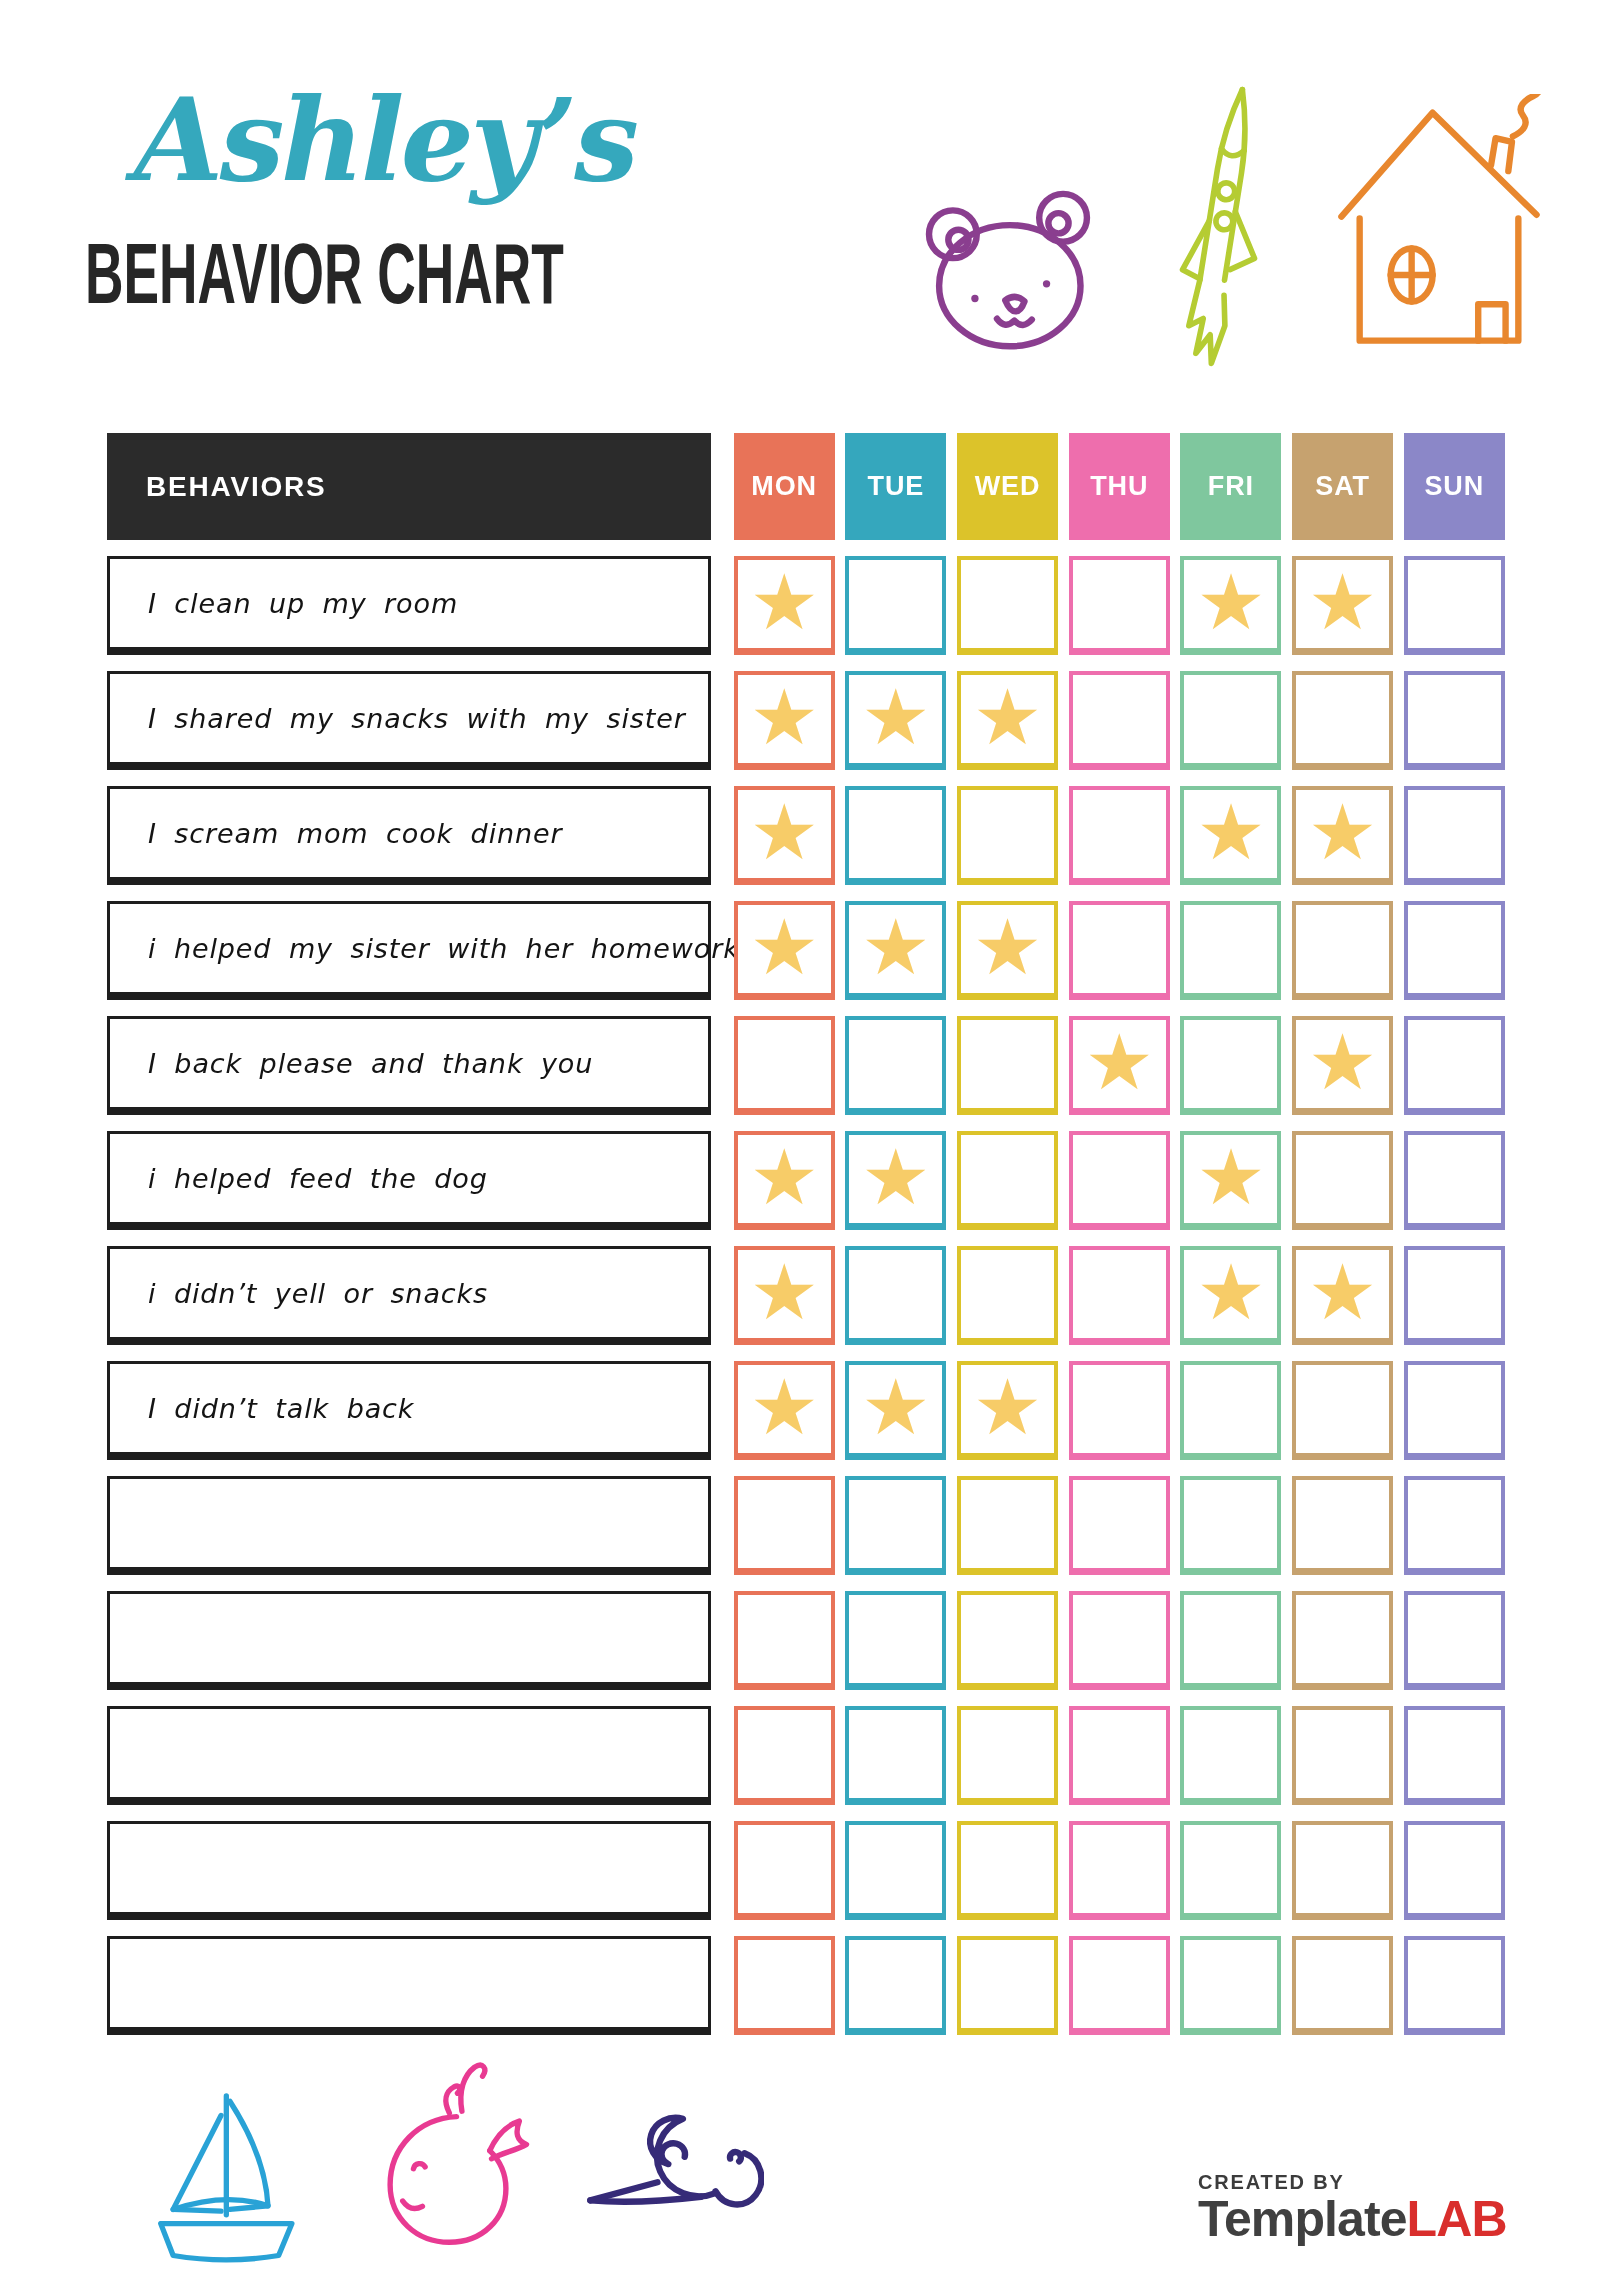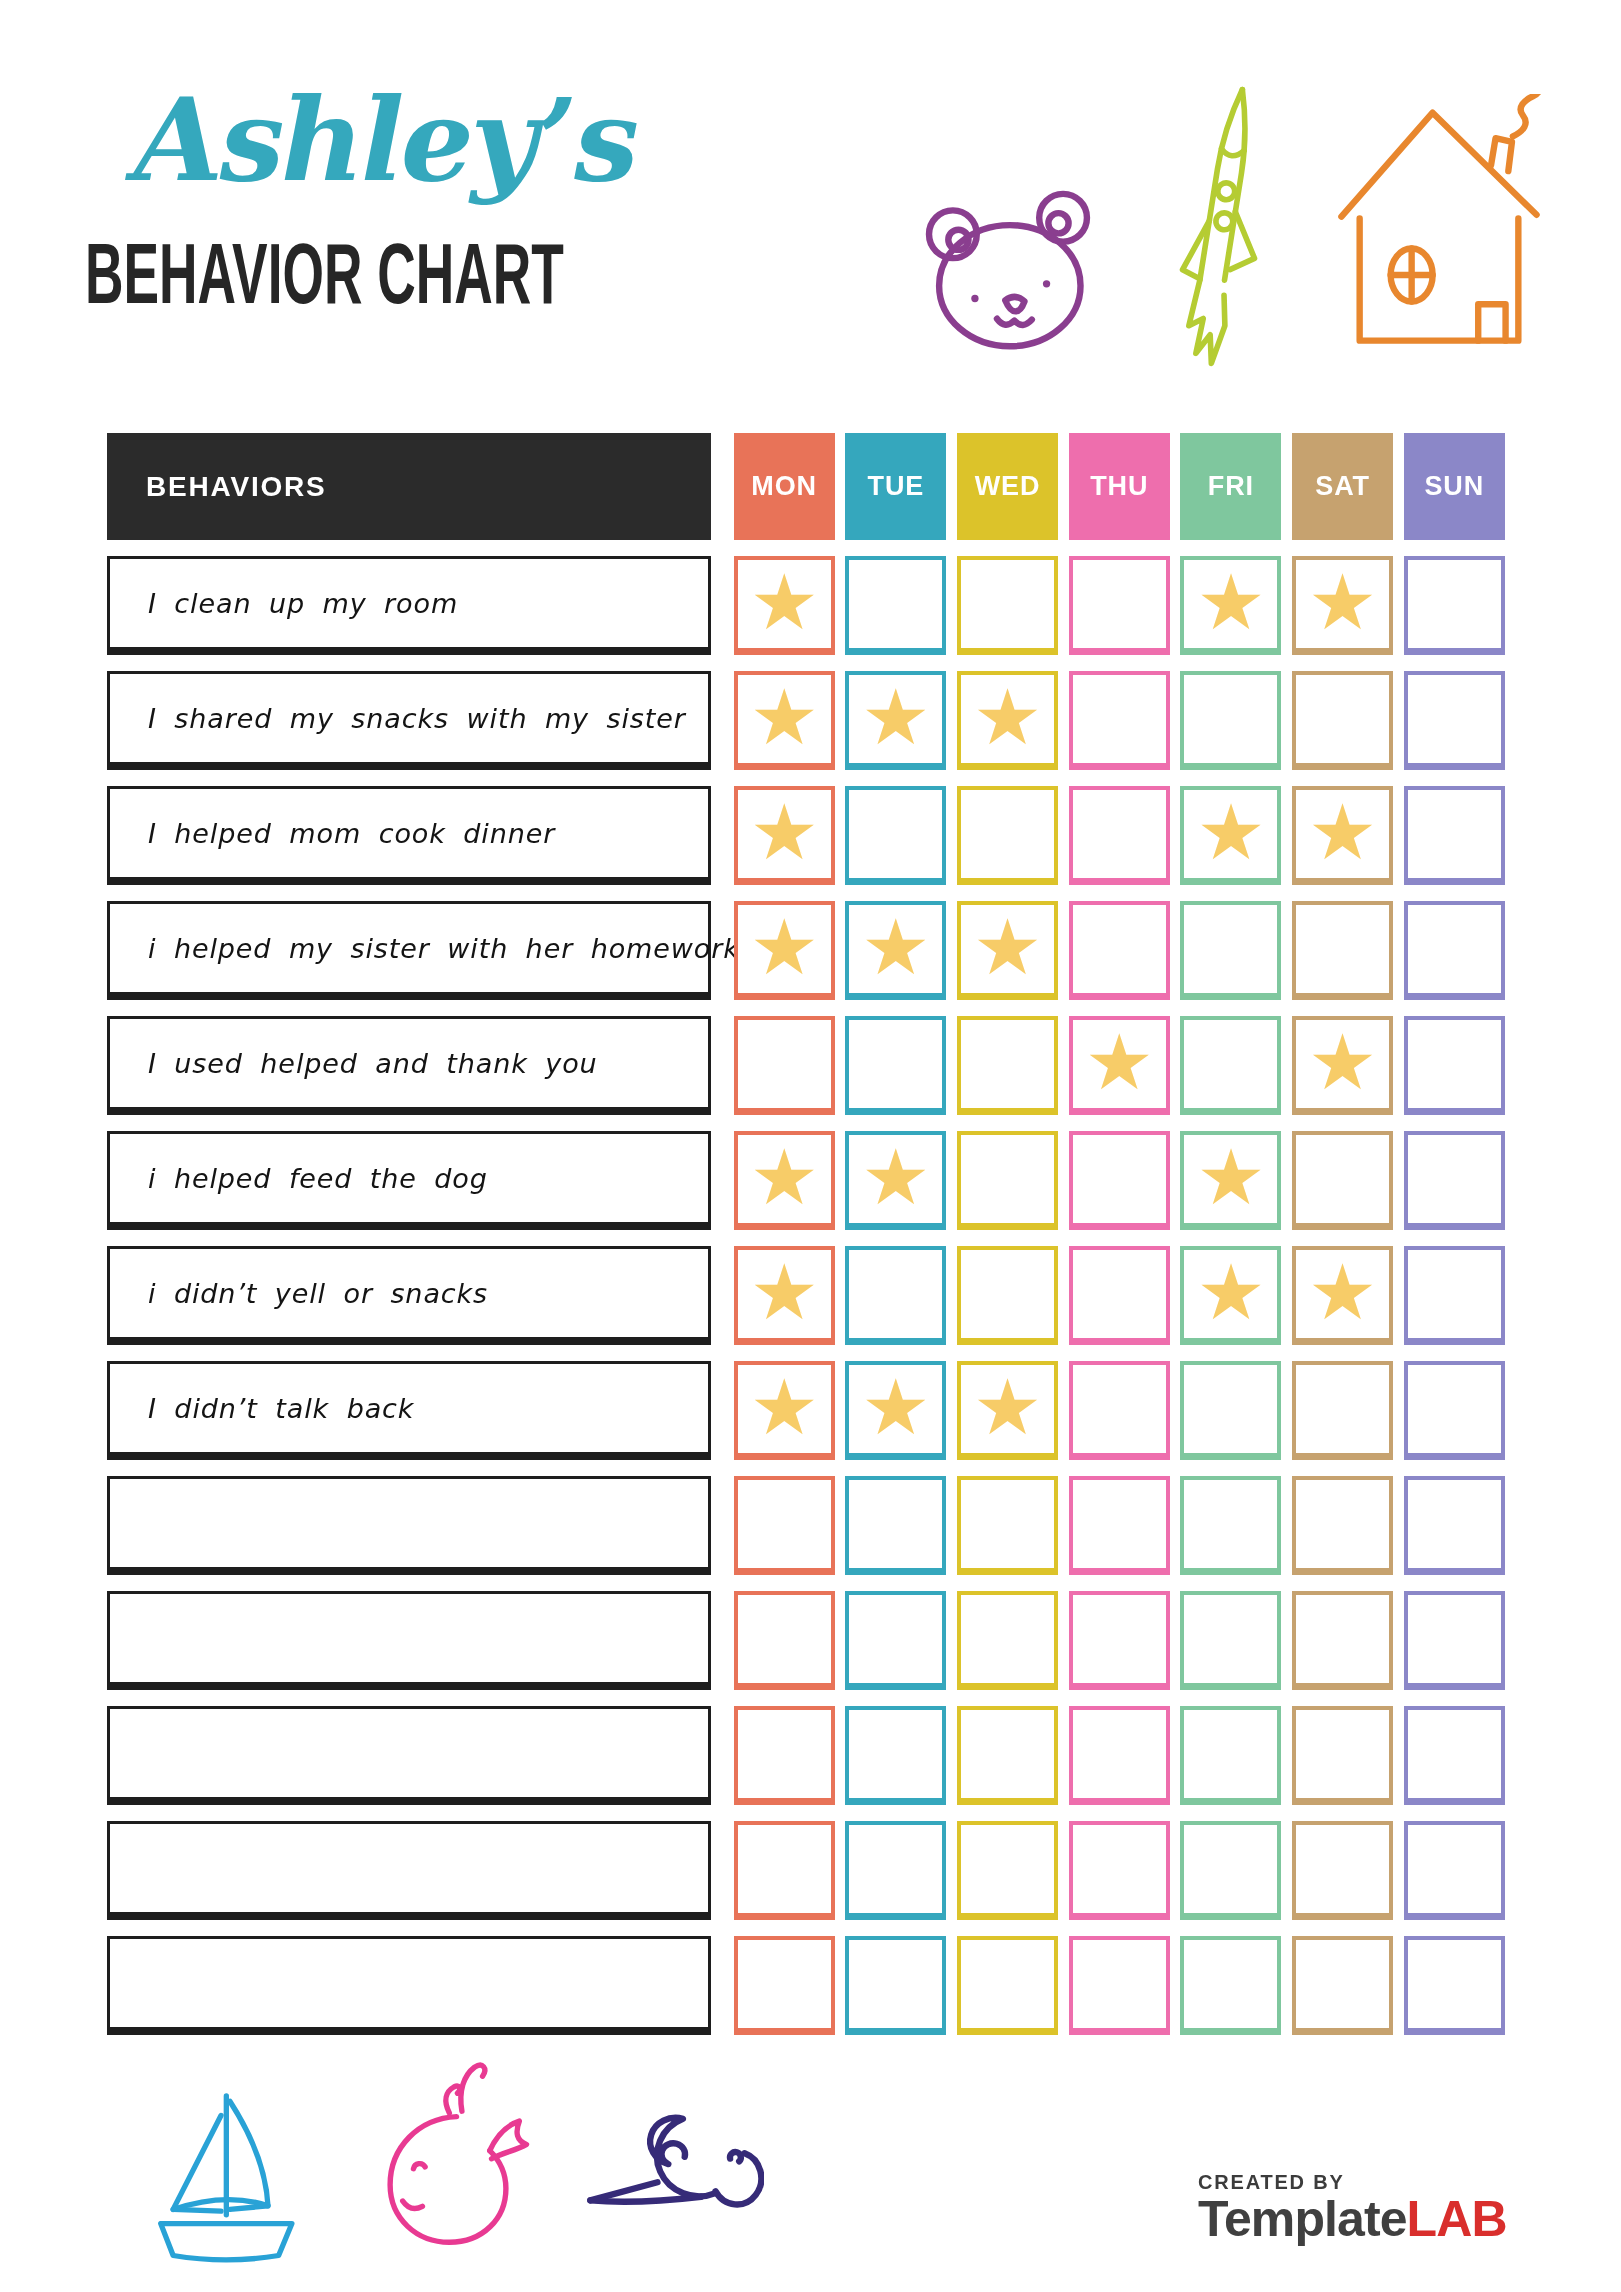--- a/index.html
+++ b/index.html
@@ -173,21 +173,21 @@
       <div class="day-cell" style="border-color: rgb(53, 167, 189);">
         <div class="star" style="color: rgb(247, 204, 104);">★</div>
       </div>
       <div class="day-cell" style="border-color: rgb(220, 195, 42);">
         <div class="star" style="color: rgb(247, 204, 104);">★</div>
       </div>
       <div class="day-cell" style="border-color: rgb(238, 110, 173);"></div>
       <div class="day-cell" style="border-color: rgb(127, 199, 158);"></div>
       <div class="day-cell" style="border-color: rgb(198, 162, 111);"></div>
       <div class="day-cell" style="border-color: rgb(139, 135, 200);"></div>
-      <div class="behavior-cell">I helped mom cook dinner</div>
+      <div class="behavior-cell">I scream mom cook dinner</div>
       <div class="day-cell" style="border-color: rgb(232, 115, 88);">
         <div class="star" style="color: rgb(247, 204, 104);">★</div>
       </div>
       <div class="day-cell" style="border-color: rgb(53, 167, 189);"></div>
       <div class="day-cell" style="border-color: rgb(220, 195, 42);"></div>
       <div class="day-cell" style="border-color: rgb(238, 110, 173);"></div>
       <div class="day-cell" style="border-color: rgb(127, 199, 158);">
         <div class="star" style="color: rgb(247, 204, 104);">★</div>
       </div>
       <div class="day-cell" style="border-color: rgb(198, 162, 111);">
@@ -201,21 +201,21 @@
       <div class="day-cell" style="border-color: rgb(53, 167, 189);">
         <div class="star" style="color: rgb(247, 204, 104);">★</div>
       </div>
       <div class="day-cell" style="border-color: rgb(220, 195, 42);">
         <div class="star" style="color: rgb(247, 204, 104);">★</div>
       </div>
       <div class="day-cell" style="border-color: rgb(238, 110, 173);"></div>
       <div class="day-cell" style="border-color: rgb(127, 199, 158);"></div>
       <div class="day-cell" style="border-color: rgb(198, 162, 111);"></div>
       <div class="day-cell" style="border-color: rgb(139, 135, 200);"></div>
-      <div class="behavior-cell">I used helped and thank you</div>
+      <div class="behavior-cell">I back please and thank you</div>
       <div class="day-cell" style="border-color: rgb(232, 115, 88);"></div>
       <div class="day-cell" style="border-color: rgb(53, 167, 189);"></div>
       <div class="day-cell" style="border-color: rgb(220, 195, 42);"></div>
       <div class="day-cell" style="border-color: rgb(238, 110, 173);">
         <div class="star" style="color: rgb(247, 204, 104);">★</div>
       </div>
       <div class="day-cell" style="border-color: rgb(127, 199, 158);"></div>
       <div class="day-cell" style="border-color: rgb(198, 162, 111);">
         <div class="star" style="color: rgb(247, 204, 104);">★</div>
       </div>

